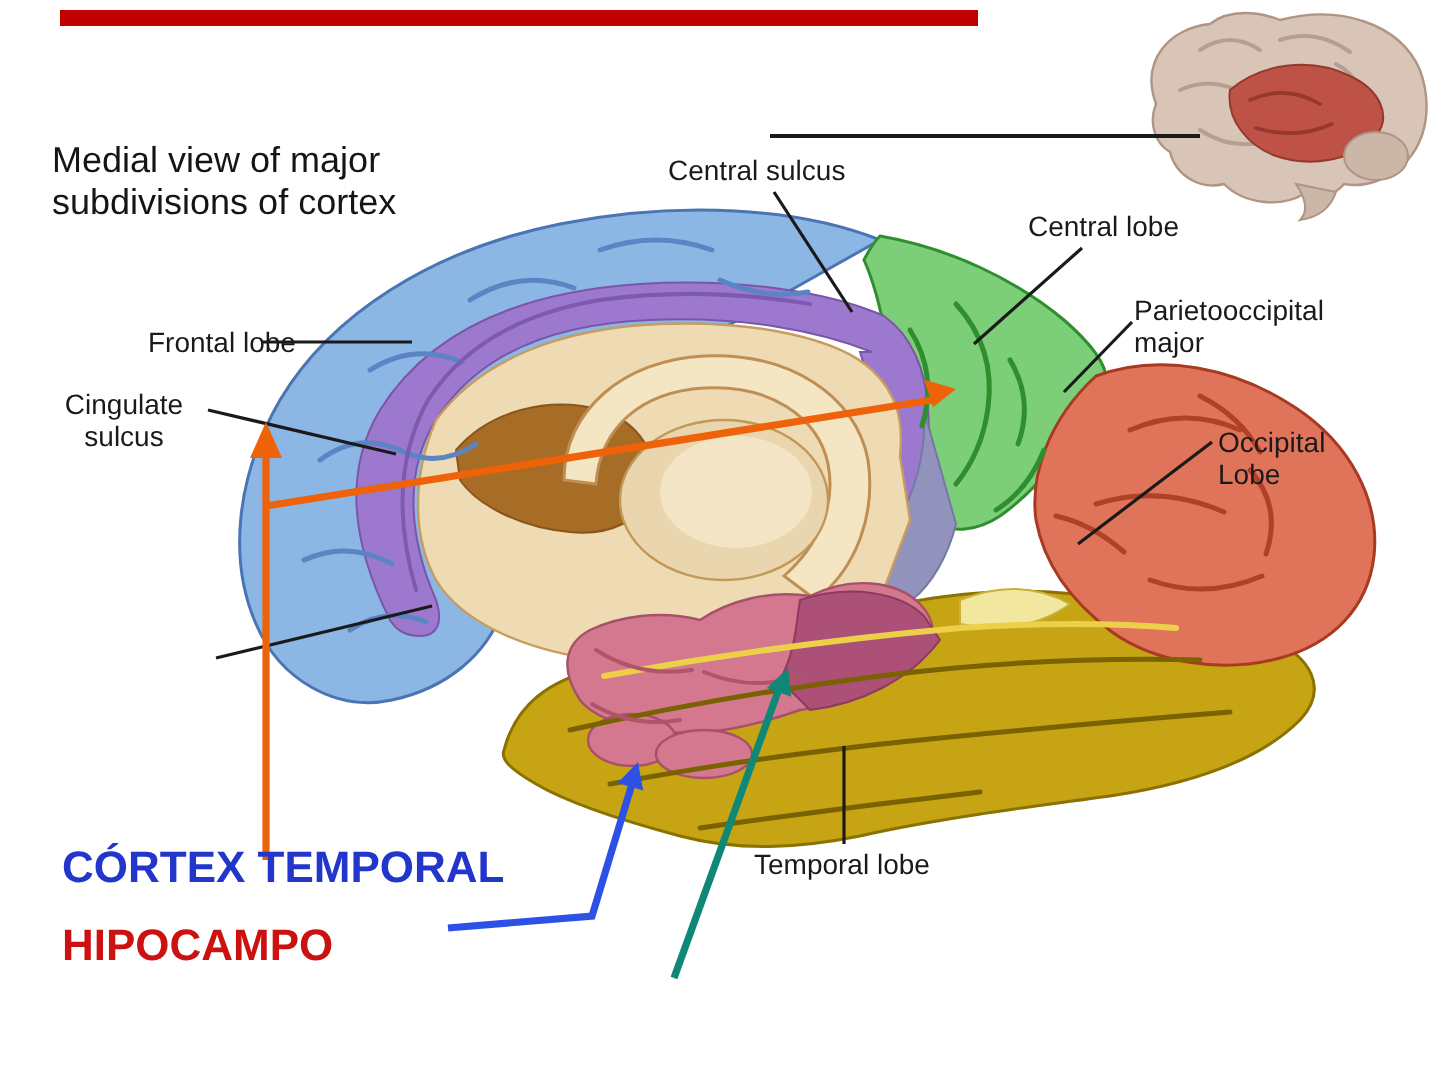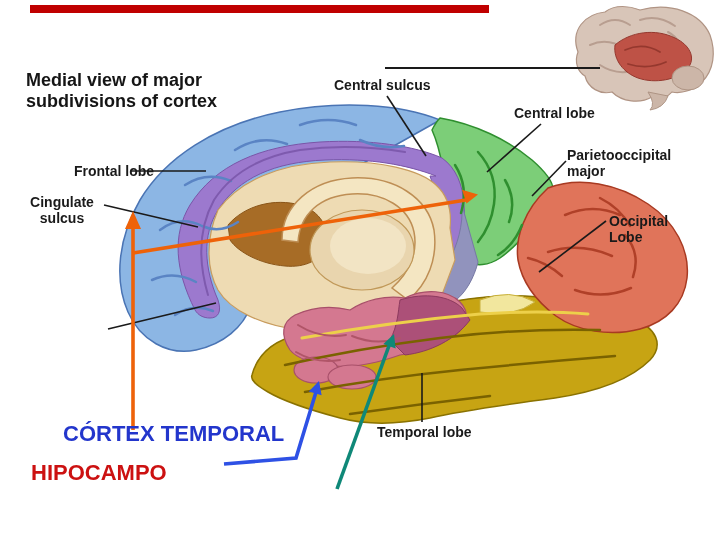--- a/index.html
+++ b/index.html
@@ -1,22 +1,22 @@
 <!DOCTYPE html>
 <html style="--top-bar: #c00000; --cortex-temporal-text: #2336cc; --hipocampo-text: #cc1111; --giro-text: #141414; --frontal-blue: #8cb6e4; --parietal-green: #7cce78; --occipital-red: #e0745a; --temporal-yellow: #c7a413; --cingulate-purple: #9c79ce; --hippocampus-pink: #d47890; --inner-tan: #eedbb3; --orange-arrow: #ee6209; --blue-arrow: #2e51e5; --teal-arrow: #0f8878;"><head>
 <meta charset="utf-8">
 <style>
   html,body{margin:0;padding:0;background:#ffffff;}
   #slide{position:relative;width:720px;height:540px;background:#fff;overflow:hidden;
          font-family:"Liberation Sans",sans-serif;}
-  .lbl{position:absolute;font-weight:bold;color:#1a1a1a;font-size:14px;line-height:16px;
+  .lbl{position:absolute;font-weight:normal;color:#1a1a1a;font-size:14px;line-height:16px;
        white-space:pre-line;letter-spacing:0px;}
   .title{font-size:18px;line-height:21px;color:#151515;}
   .annot{position:absolute;font-weight:bold;font-size:22px;line-height:26px;white-space:nowrap;}
-  #cortex-temporal{color:var(--cortex-temporal-text);margin-left:32px;}
+  #cortex-temporal{color:var(--cortex-temporal-text);}
   #hipocampo{color:var(--hipocampo-text);}
   #giro{color:var(--giro-text);}
   #topbar{position:absolute;left:30px;top:5px;width:459px;height:8px;background:var(--top-bar);}
   svg{position:absolute;left:0;top:0;}
   .lobe-frontal{fill:var(--frontal-blue);stroke:#4a74b4;stroke-width:1.5;}
   .lobe-parietal{fill:var(--parietal-green);stroke:#2f8f2f;stroke-width:1.5;}
   .lobe-occipital{fill:var(--occipital-red);stroke:#a83a22;stroke-width:1.5;}
   .lobe-temporal{fill:var(--temporal-yellow);stroke:#8a7200;stroke-width:1.5;}
   .band-cingulate{fill:var(--cingulate-purple);stroke:#7a55a8;stroke-width:1;}
   .band-gray{fill:#9193bd;stroke:#7678a4;stroke-width:1;}

